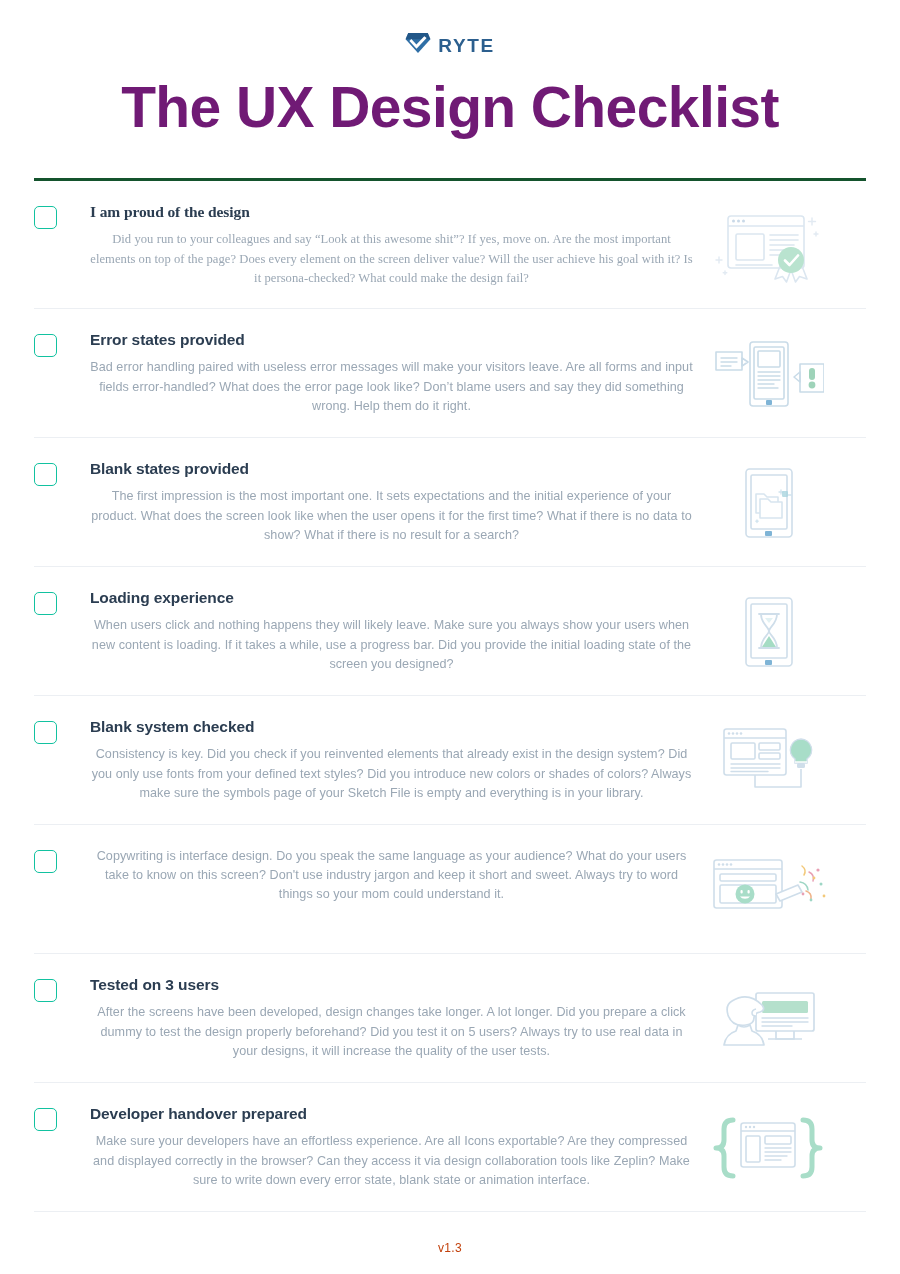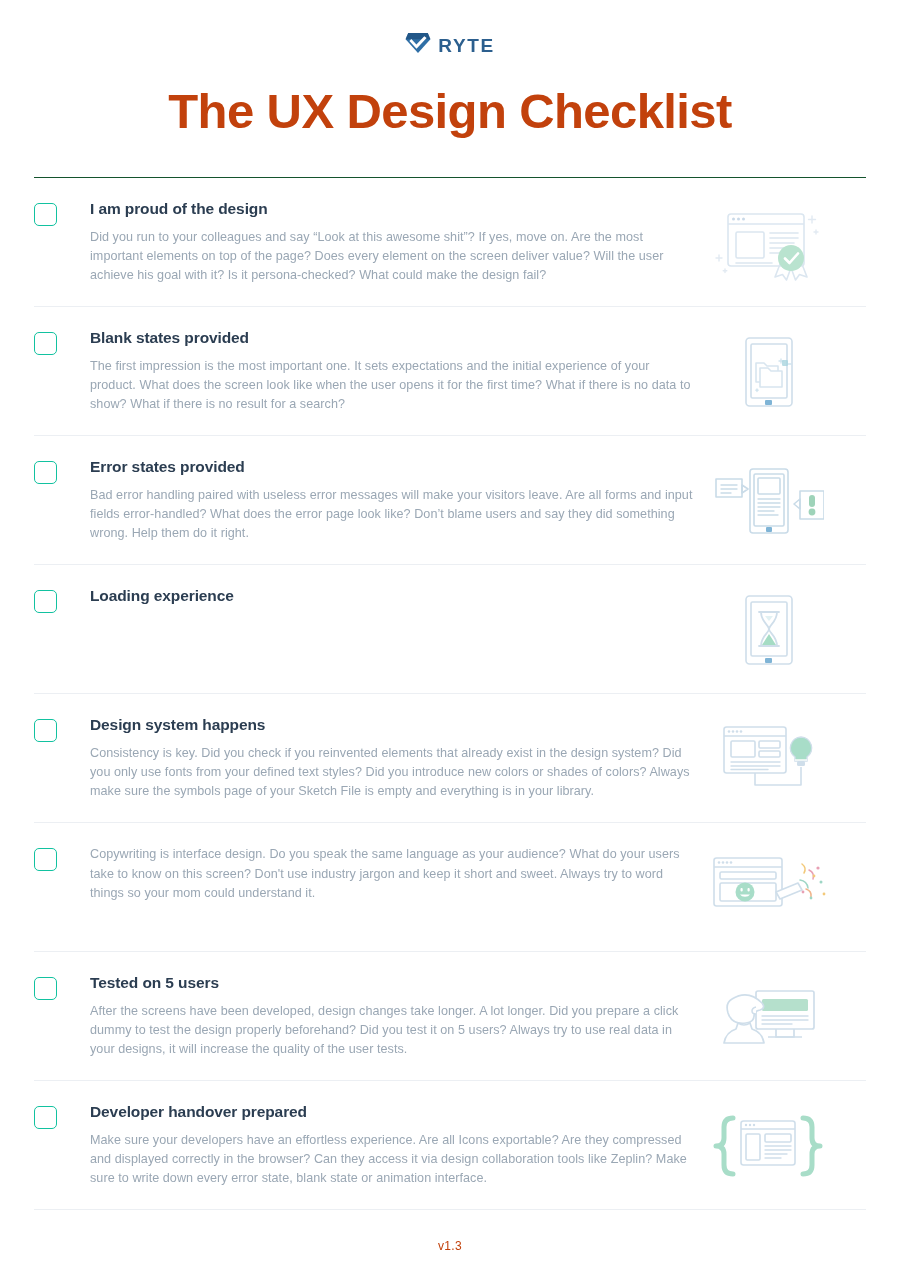--- a/index.html
+++ b/index.html
@@ -37,44 +37,44 @@
 
   .logo-word {
     font-size: 19px;
     font-weight: bold;
     letter-spacing: 1.6px;
     color: #2c5f8e;
     line-height: 1;
   }
 
   .main-title {
-    margin-top: 28px;
-    font-size: 49px;
+    margin-top: 20px;
+    font-size: 57px;
     font-weight: bold;
-    color: #c2410c;
+    color: #701a75;
     letter-spacing: -0.6px;
     line-height: 1.05;
   }
 
   
   .checklist {
     margin-top: 40px;
     padding: 0 34px 0 34px;
     flex: 1;
   }
 
   .item {
     display: flex;
     align-items: flex-start;
     border-top: 1px solid #eceff3;
     padding: 22px 0 20px 0;
     min-height: 129px;
     position: relative;
   }
-  .item:first-child { border-top: 1px solid #14532d; }
+  .item:first-child { border-top: 3px solid #14532d; font-family: Liberation Serif, serif; }
 
   .checkbox {
     width: 23px;
     height: 23px;
     min-width: 23px;
     border: 1.6px solid #12c2a0;
     border-radius: 5px;
     background: #ffffff;
     margin-top: 3px;
     cursor: pointer;
@@ -94,20 +94,21 @@
     letter-spacing: -0.1px;
     line-height: 1.2;
     margin-bottom: 9px;
   }
 
   .item-desc {
     font-size: 12.6px;
     color: #9aa7b4;
     line-height: 1.52;
     letter-spacing: 0.05px;
+    text-align: center;
   }
 
   .item-art {
     width: 130px;
     min-width: 130px;
     display: flex;
     align-items: center;
     justify-content: center;
     align-self: center;
     padding-right: 4px;
@@ -188,47 +189,20 @@
             <path d="M7 52 v6 M4 55 h6"></path>
             <path d="M13 66 v3.5 M11.2 67.7 h3.6"></path>
           </g>
         </svg>
       </div>
     </div>
 
     <div class="item">
       <div class="checkbox"></div>
       <div class="item-body">
-        <div class="item-title">Blank states provided</div>
-        <div class="item-desc">The first impression is the most important one. It sets expectations and the initial experience of your product. What does the screen look like when the user opens it for the first time? What if there is no data to show? What if there is no result for a search?</div>
-      </div>
-      <div class="item-art">
-        <svg width="112" height="80" viewBox="0 0 112 80">
-          <g fill="none" stroke="#cfdeea" stroke-width="1.6">
-            <rect x="34" y="6" width="46" height="68" rx="3.5"></rect>
-            <rect x="39" y="12" width="36" height="54" rx="1.5"></rect>
-          </g>
-          <rect x="53" y="68" width="7" height="5" rx="1" fill="#7fb4d6"></rect>
-          <g fill="none" stroke="#d8e5ef" stroke-width="1.6" stroke-linejoin="round">
-            <path d="M44 31 h8 l3 3 h11 v16 h-22 Z"></path>
-            <path d="M48 36 h8 l3 3 h11 v16 h-22 Z" fill="#ffffff"></path>
-          </g>
-          <g stroke="#cfe3ee" stroke-width="1.3" stroke-linecap="round">
-            <path d="M69 27 v4 M67 29 h4"></path>
-            <path d="M76 32 h3"></path>
-            <path d="M45 57 v2.5 M43.8 58.2 h2.4"></path>
-          </g>
-          <rect x="70" y="28" width="6" height="6" rx="1.2" fill="#a9d4de" opacity="0.8"></rect>
-        </svg>
-      </div>
-    </div>
-
-    <div class="item">
-      <div class="checkbox"></div>
-      <div class="item-body">
         <div class="item-title">Error states provided</div>
         <div class="item-desc">Bad error handling paired with useless error messages will make your visitors leave. Are all forms and input fields error-handled? What does the error page look like? Don’t blame users and say they did something wrong. Help them do it right.</div>
       </div>
       <div class="item-art">
         <svg width="112" height="80" viewBox="0 0 112 80">
           <g fill="none" stroke="#c9dbe8" stroke-width="1.6">
             <rect x="38" y="8" width="38" height="64" rx="3"></rect>
             <rect x="42" y="13" width="30" height="52" rx="1.5"></rect>
             <rect x="46" y="17" width="22" height="16" rx="1"></rect>
           </g>
@@ -257,21 +231,49 @@
             <rect x="97" y="34" width="6" height="12" rx="3"></rect>
             <circle cx="100" cy="51" r="3.4"></circle>
           </g>
         </svg>
       </div>
     </div>
 
     <div class="item">
       <div class="checkbox"></div>
       <div class="item-body">
+        <div class="item-title">Blank states provided</div>
+        <div class="item-desc">The first impression is the most important one. It sets expectations and the initial experience of your product. What does the screen look like when the user opens it for the first time? What if there is no data to show? What if there is no result for a search?</div>
+      </div>
+      <div class="item-art">
+        <svg width="112" height="80" viewBox="0 0 112 80">
+          <g fill="none" stroke="#cfdeea" stroke-width="1.6">
+            <rect x="34" y="6" width="46" height="68" rx="3.5"></rect>
+            <rect x="39" y="12" width="36" height="54" rx="1.5"></rect>
+          </g>
+          <rect x="53" y="68" width="7" height="5" rx="1" fill="#7fb4d6"></rect>
+          <g fill="none" stroke="#d8e5ef" stroke-width="1.6" stroke-linejoin="round">
+            <path d="M44 31 h8 l3 3 h11 v16 h-22 Z"></path>
+            <path d="M48 36 h8 l3 3 h11 v16 h-22 Z" fill="#ffffff"></path>
+          </g>
+          <g stroke="#cfe3ee" stroke-width="1.3" stroke-linecap="round">
+            <path d="M69 27 v4 M67 29 h4"></path>
+            <path d="M76 32 h3"></path>
+            <path d="M45 57 v2.5 M43.8 58.2 h2.4"></path>
+          </g>
+          <rect x="70" y="28" width="6" height="6" rx="1.2" fill="#a9d4de" opacity="0.8"></rect>
+        </svg>
+      </div>
+    </div>
+
+    <div class="item">
+      <div class="checkbox"></div>
+      <div class="item-body">
         <div class="item-title">Loading experience</div>
+        <div class="item-desc">When users click and nothing happens they will likely leave. Make sure you always show your users when new content is loading. If it takes a while, use a progress bar. Did you provide the initial loading state of the screen you designed?</div>
       </div>
       <div class="item-art">
         <svg width="112" height="80" viewBox="0 0 112 80">
           <g fill="none" stroke="#cfdeea" stroke-width="1.6">
             <rect x="34" y="6" width="46" height="68" rx="3.5"></rect>
             <rect x="39" y="12" width="36" height="54" rx="1.5"></rect>
           </g>
           <rect x="53" y="68" width="7" height="5" rx="1" fill="#7fb4d6"></rect>
           <g fill="none" stroke="#cfdeea" stroke-width="1.8" stroke-linejoin="round" stroke-linecap="round">
             <line x1="47" y1="22" x2="67" y2="22"></line>
@@ -281,21 +283,21 @@
           </g>
           <path d="M50 55 L57 44 L64 55 Z" fill="#a5dcc4"></path>
           <path d="M53 26 h8 l-4 5 Z" fill="#dbeef0" opacity="0.8"></path>
         </svg>
       </div>
     </div>
 
     <div class="item">
       <div class="checkbox"></div>
       <div class="item-body">
-        <div class="item-title">Design system happens</div>
+        <div class="item-title">Blank system checked</div>
         <div class="item-desc">Consistency is key. Did you check if you reinvented elements that already exist in the design system? Did you only use fonts from your defined text styles? Did you introduce new colors or shades of colors? Always make sure the symbols page of your Sketch File is empty and everything is in your library.</div>
       </div>
       <div class="item-art">
         <svg width="112" height="80" viewBox="0 0 112 80">
           <g fill="none" stroke="#cfdeea" stroke-width="1.6">
             <rect x="12" y="8" width="62" height="46" rx="2.5"></rect>
             <line x1="12" y1="17" x2="74" y2="17"></line>
             <rect x="19" y="22" width="24" height="16" rx="1.2"></rect>
             <rect x="47" y="22" width="21" height="7" rx="1.2"></rect>
             <rect x="47" y="32" width="21" height="6" rx="1.2"></rect>
@@ -365,21 +367,21 @@
             <circle cx="108" cy="28" r="1.4"></circle>
               <circle cx="118" cy="46" r="1.4"></circle>
           </g>
         </svg>
       </div>
     </div>
 
     <div class="item">
       <div class="checkbox"></div>
       <div class="item-body">
-        <div class="item-title">Tested on 5 users</div>
+        <div class="item-title">Tested on 3 users</div>
         <div class="item-desc">After the screens have been developed, design changes take longer. A lot longer. Did you prepare a click dummy to test the design properly beforehand? Did you test it on 5 users? Always try to use real data in your designs, it will increase the quality of the user tests.</div>
       </div>
       <div class="item-art">
         <svg width="112" height="80" viewBox="0 0 112 80">
           <g fill="none" stroke="#cfdeea" stroke-width="1.7" stroke-linejoin="round">
             <rect x="44" y="14" width="58" height="38" rx="2"></rect>
             <path d="M64 52 v8 h18 v-8"></path>
             <line x1="56" y1="60" x2="90" y2="60"></line>
           </g>
           <rect x="50" y="22" width="46" height="12" rx="1.5" fill="#b5e0cc"></rect>

